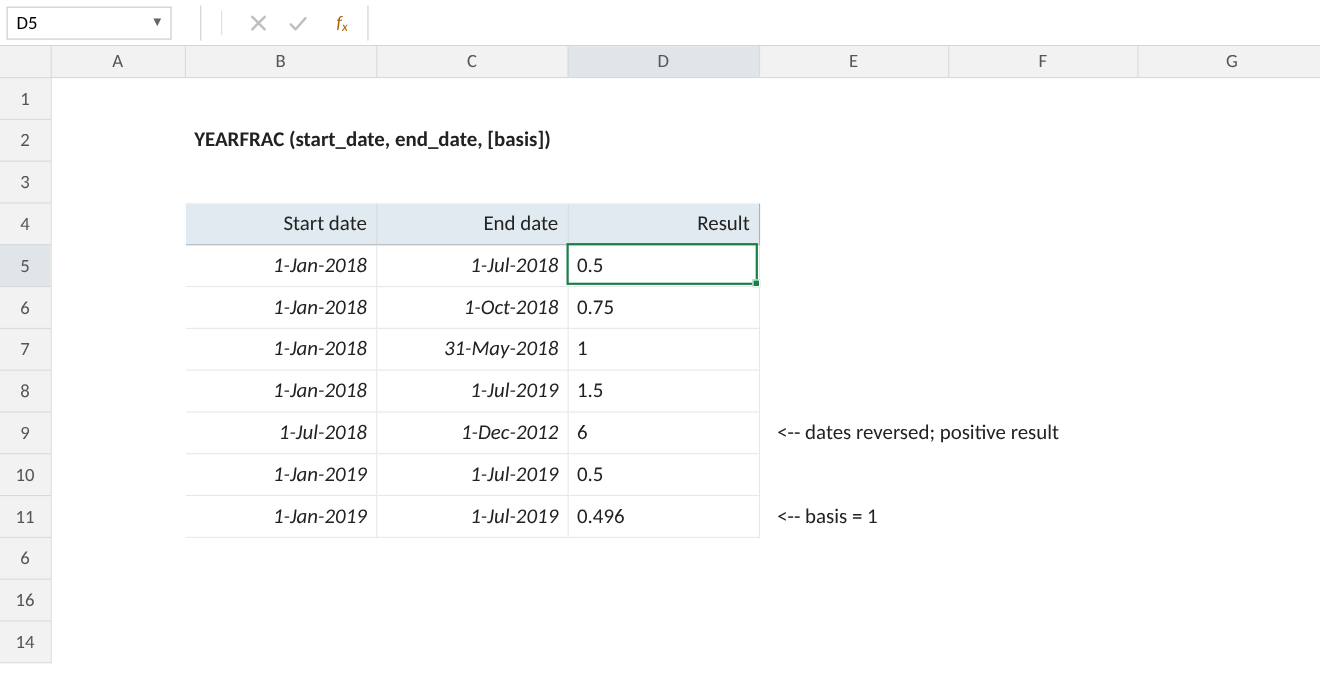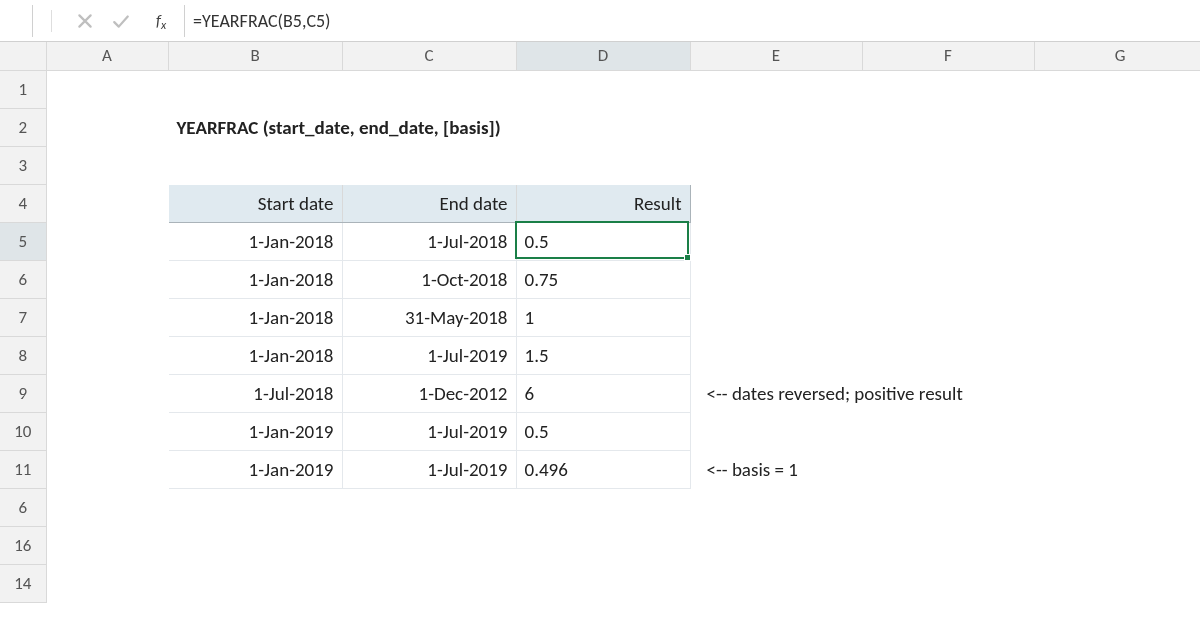--- a/index.html
+++ b/index.html
@@ -12,21 +12,21 @@
   }
   .name-box {
     width: 150px; height: 30px; border: 1px solid #c8c8c8;
     display: flex; align-items: center; padding: 0 8px; background: #fff;
     cursor: default; position: relative;
   }
   .name-box .caret { position:absolute; right:6px; color:#666; font-size:12px; }
   .fb-gap { width: 24px; }
   .fb-btns { display:flex; align-items:center; gap:18px; color:#b7b7b7; padding: 0 6px 0 10px;}
   .fb-btns .sep { width:1px; height:22px; background:#dedede; margin: 0 6px; }
-  .fx-label { font-style: italic; color:#404040; font-size:16px; margin: 0 10px 0 8px;}
+  .fx-label { font-style: italic; color:#a16207; font-size:16px; margin: 0 10px 0 8px;}
   .fb-vline { width:1px; height:32px; background:#d0d0d0; margin: 0 2px 0 2px; }
   .formula-input { flex:1; height:30px; border:none; outline:none; font-size:18px; padding:0 6px; color:#333;}
 
   
   .grid-wrap { position: relative; }
   table.sheet { border-collapse: collapse; table-layout: fixed; width: 100%; }
   table.sheet th, table.sheet td { border: 1px solid #d9d9d9; }
   table.sheet thead th {
     background:#f2f2f2; color:#555; font-weight: normal; font-size:17px;
     height:28px; border-top:none;
@@ -46,21 +46,21 @@
   col.c-B { width:174px; }
   col.c-C { width:174px; }
   col.c-D { width:174px; }
   col.c-E { width:172px; }
   col.c-F { width:172px; }
   col.c-G { width:172px; }
 
   .title-cell { font-weight:700; font-size:22px; color:#222; text-align:left; }
   .hdr { background:#e0eaf0 !important; font-weight:500; color:#333; text-align:right; }
   .num  { text-align:left; }
-  .date { text-align:right; }
+  .date { text-align:right;font-style:italic; }
   .note { color:#444; font-size:19px; }
 
   
   .tblTop    { border-top:    1px solid #aab3b9 !important; }
   .tblBottom { border-bottom: 1px solid #aab3b9 !important; }
   .tblLeft   { border-left:   1px solid #aab3b9 !important; }
   .tblRight  { border-right:  1px solid #aab3b9 !important; }
   .tblHsep   { border-bottom: 1px solid #aab3b9 !important; } 
   .innerCell {
     border-top:1px solid #e4e8ec !important;
@@ -79,38 +79,41 @@
     position:absolute; right:-4px; bottom:-4px; width:7px; height:7px;
     background:#1a7f47; border:1px solid #fff;
   }
 
   svg.icon { width:18px; height:18px; display:block; }
 </style>
 </head>
 <body>
 
 <div class="formula-bar">
+  <div class="name-box">
+    <span>D5</span>
+    <span class="caret">▼</span>
+  </div>
   <div class="fb-gap"></div>
   <div class="fb-vline"></div>
   <div class="fb-btns">
     <span class="sep"></span>
     <span>
       <svg class="icon" viewBox="0 0 16 16">
           <path d="M3 3 L13 13 M13 3 L3 13" stroke="#bfbfbf" stroke-width="2" fill="none" stroke-linecap="round"></path>
         </svg>
     </span>
     <span>
       <svg class="icon" viewBox="0 0 16 16">
           <path d="M2 9 L6 13 L14 4" stroke="#bfbfbf" stroke-width="2" fill="none" stroke-linecap="round" stroke-linejoin="round"></path>
         </svg>
     </span>
     <span class="fx-label">f<span style="font-size:12px; position:relative; top:3px;">x</span></span>
   </div>
   <div class="fb-vline"></div>
-  <input class="formula-input" value="=YEARFRAC(B5,C5)" style="">
 </div>
 
 <div class="grid-wrap">
 <table class="sheet">
   <colgroup>
     <col class="c-row">
         <col class="c-A">
         <col class="c-B">
         <col class="c-C">
         <col class="c-D">

